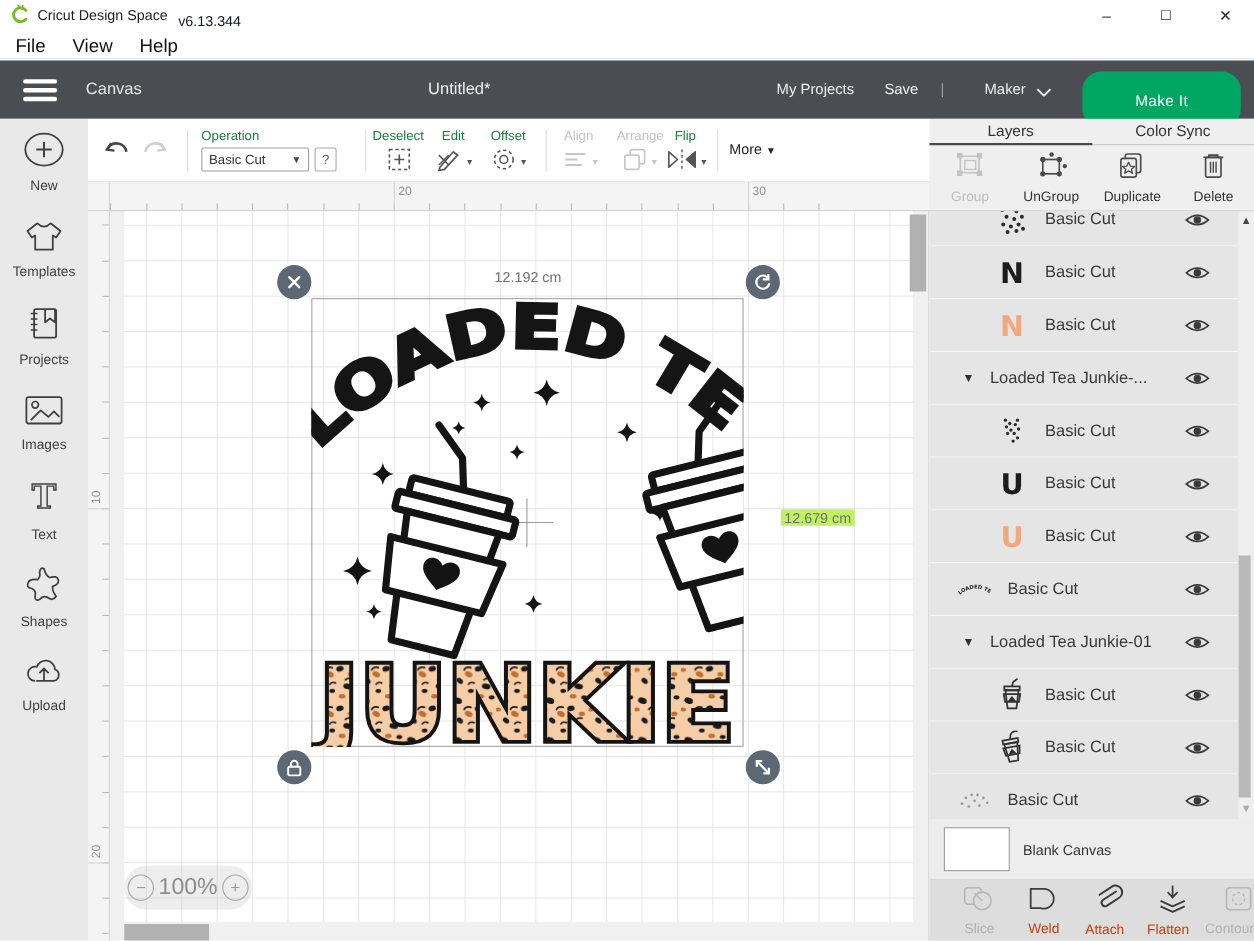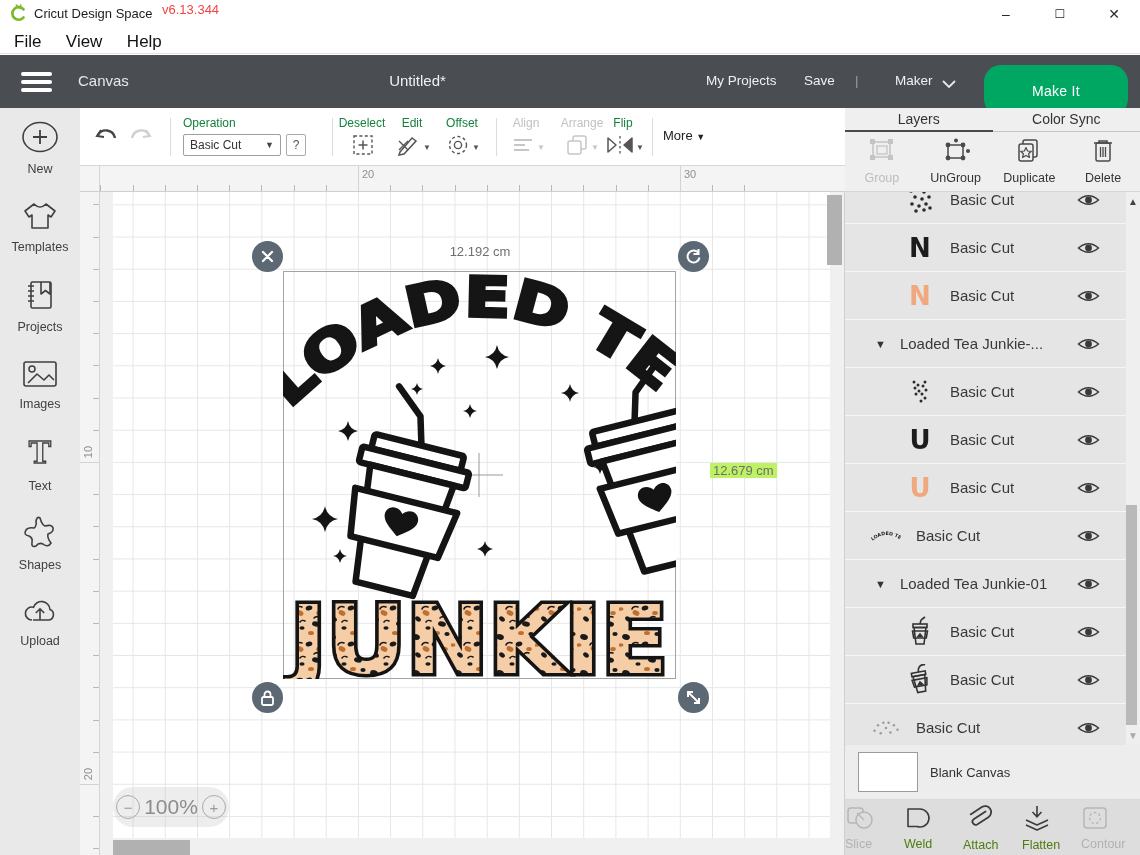--- a/index.html
+++ b/index.html
@@ -4,21 +4,21 @@
 <style>
   html,body{margin:0;padding:0;width:1140px;height:855px;overflow:hidden;
     font-family:"Liberation Sans",sans-serif;background:#fff;}
   *{box-sizing:border-box;}
   .abs{position:absolute;}
 
   
   #titlebar{position:absolute;left:0;top:0;width:1140px;height:27px;background:#fff;}
   #titlebar .logo{position:absolute;left:10px;top:4px;width:18px;height:18px;}
   #titlebar .appname{position:absolute;left:34px;top:6px;font-size:13px;color:#1d1d1d;}
-  #titlebar .version{position:absolute;left:162px;top:2px;font-size:13px;color:#ef4444;}
+  #titlebar .version{position:absolute;left:162px;top:12px;font-size:13px;color:#0f172a;}
   .winbtn{position:absolute;top:3px;width:30px;height:22px;display:flex;align-items:center;justify-content:center;color:#2b2b2b;font-size:14px;}
 
   
   #menubar{position:absolute;left:0;top:27px;width:1140px;height:27px;background:#fff;border-bottom:1px solid #e3e3e3;}
   #menubar span{display:inline-block;margin-left:8px;padding:5px 6px;font-size:17px;color:#111;}
 
   
   #header{position:absolute;left:0;top:55px;width:1140px;height:53px;background:#4a4e53;}
   #hamburger{position:absolute;left:21px;top:17px;width:31px;height:19px;cursor:pointer;}
   #hamburger div{height:3.5px;background:#fff;border-radius:2px;margin-bottom:4.5px;}
@@ -92,22 +92,22 @@
   .layer-row.top{padding-left:26px;}
   .layer-row.grp{padding-left:30px;}
   .layer-row .caret{font-size:11px;color:#333;margin-right:10px;}
   .layer-row.grp .lab{margin-left:4px;} 
   .pscroll{position:absolute;width:14px;text-align:center;color:#555;font-size:10px;}
   #pthumb{position:absolute;left:281px;top:397px;width:11px;height:220px;background:#b9b9b9;}
   #blank-row{position:absolute;left:0;top:637px;width:295px;height:55px;background:#ededed;border-bottom:1px solid #d9d9d9;display:flex;align-items:center;}
   #blank-swatch{width:60px;height:40px;background:#fff;border:1px solid #9b9b9b;margin-left:13px;}
   #blank-row .blabel{font-size:13px;color:#333;margin-left:12px;}
   #panel-bottom{position:absolute;left:0;top:692px;width:295px;height:55px;background:#ddd;display:flex;}
-  .pb{flex:1;display:flex;flex-direction:column;align-items:flex-start;justify-content:center;gap:2px;}
-  .pb .pb-label{font-size:12.5px;color:#4d7c0f;}
+  .pb{flex:1;display:flex;flex-direction:column;align-items:flex-end;justify-content:center;gap:2px;}
+  .pb .pb-label{font-size:12.5px;color:#c2410c;}
   .pb.dis .pb-label{color:#b2b2b2;}
 </style>
 </head>
 <body>
 
 <div id="titlebar">
   <svg class="logo" viewBox="0 0 20 20">
     <path d="M15 6 A7 7 0 1 0 15 15" fill="none" stroke="#7ab929" stroke-width="3" stroke-linecap="round"></path>
     <path d="M10 4 L7 1 M11 5 L12 1" stroke="#7ab929" stroke-width="1.6" stroke-linecap="round"></path>
   </svg>

